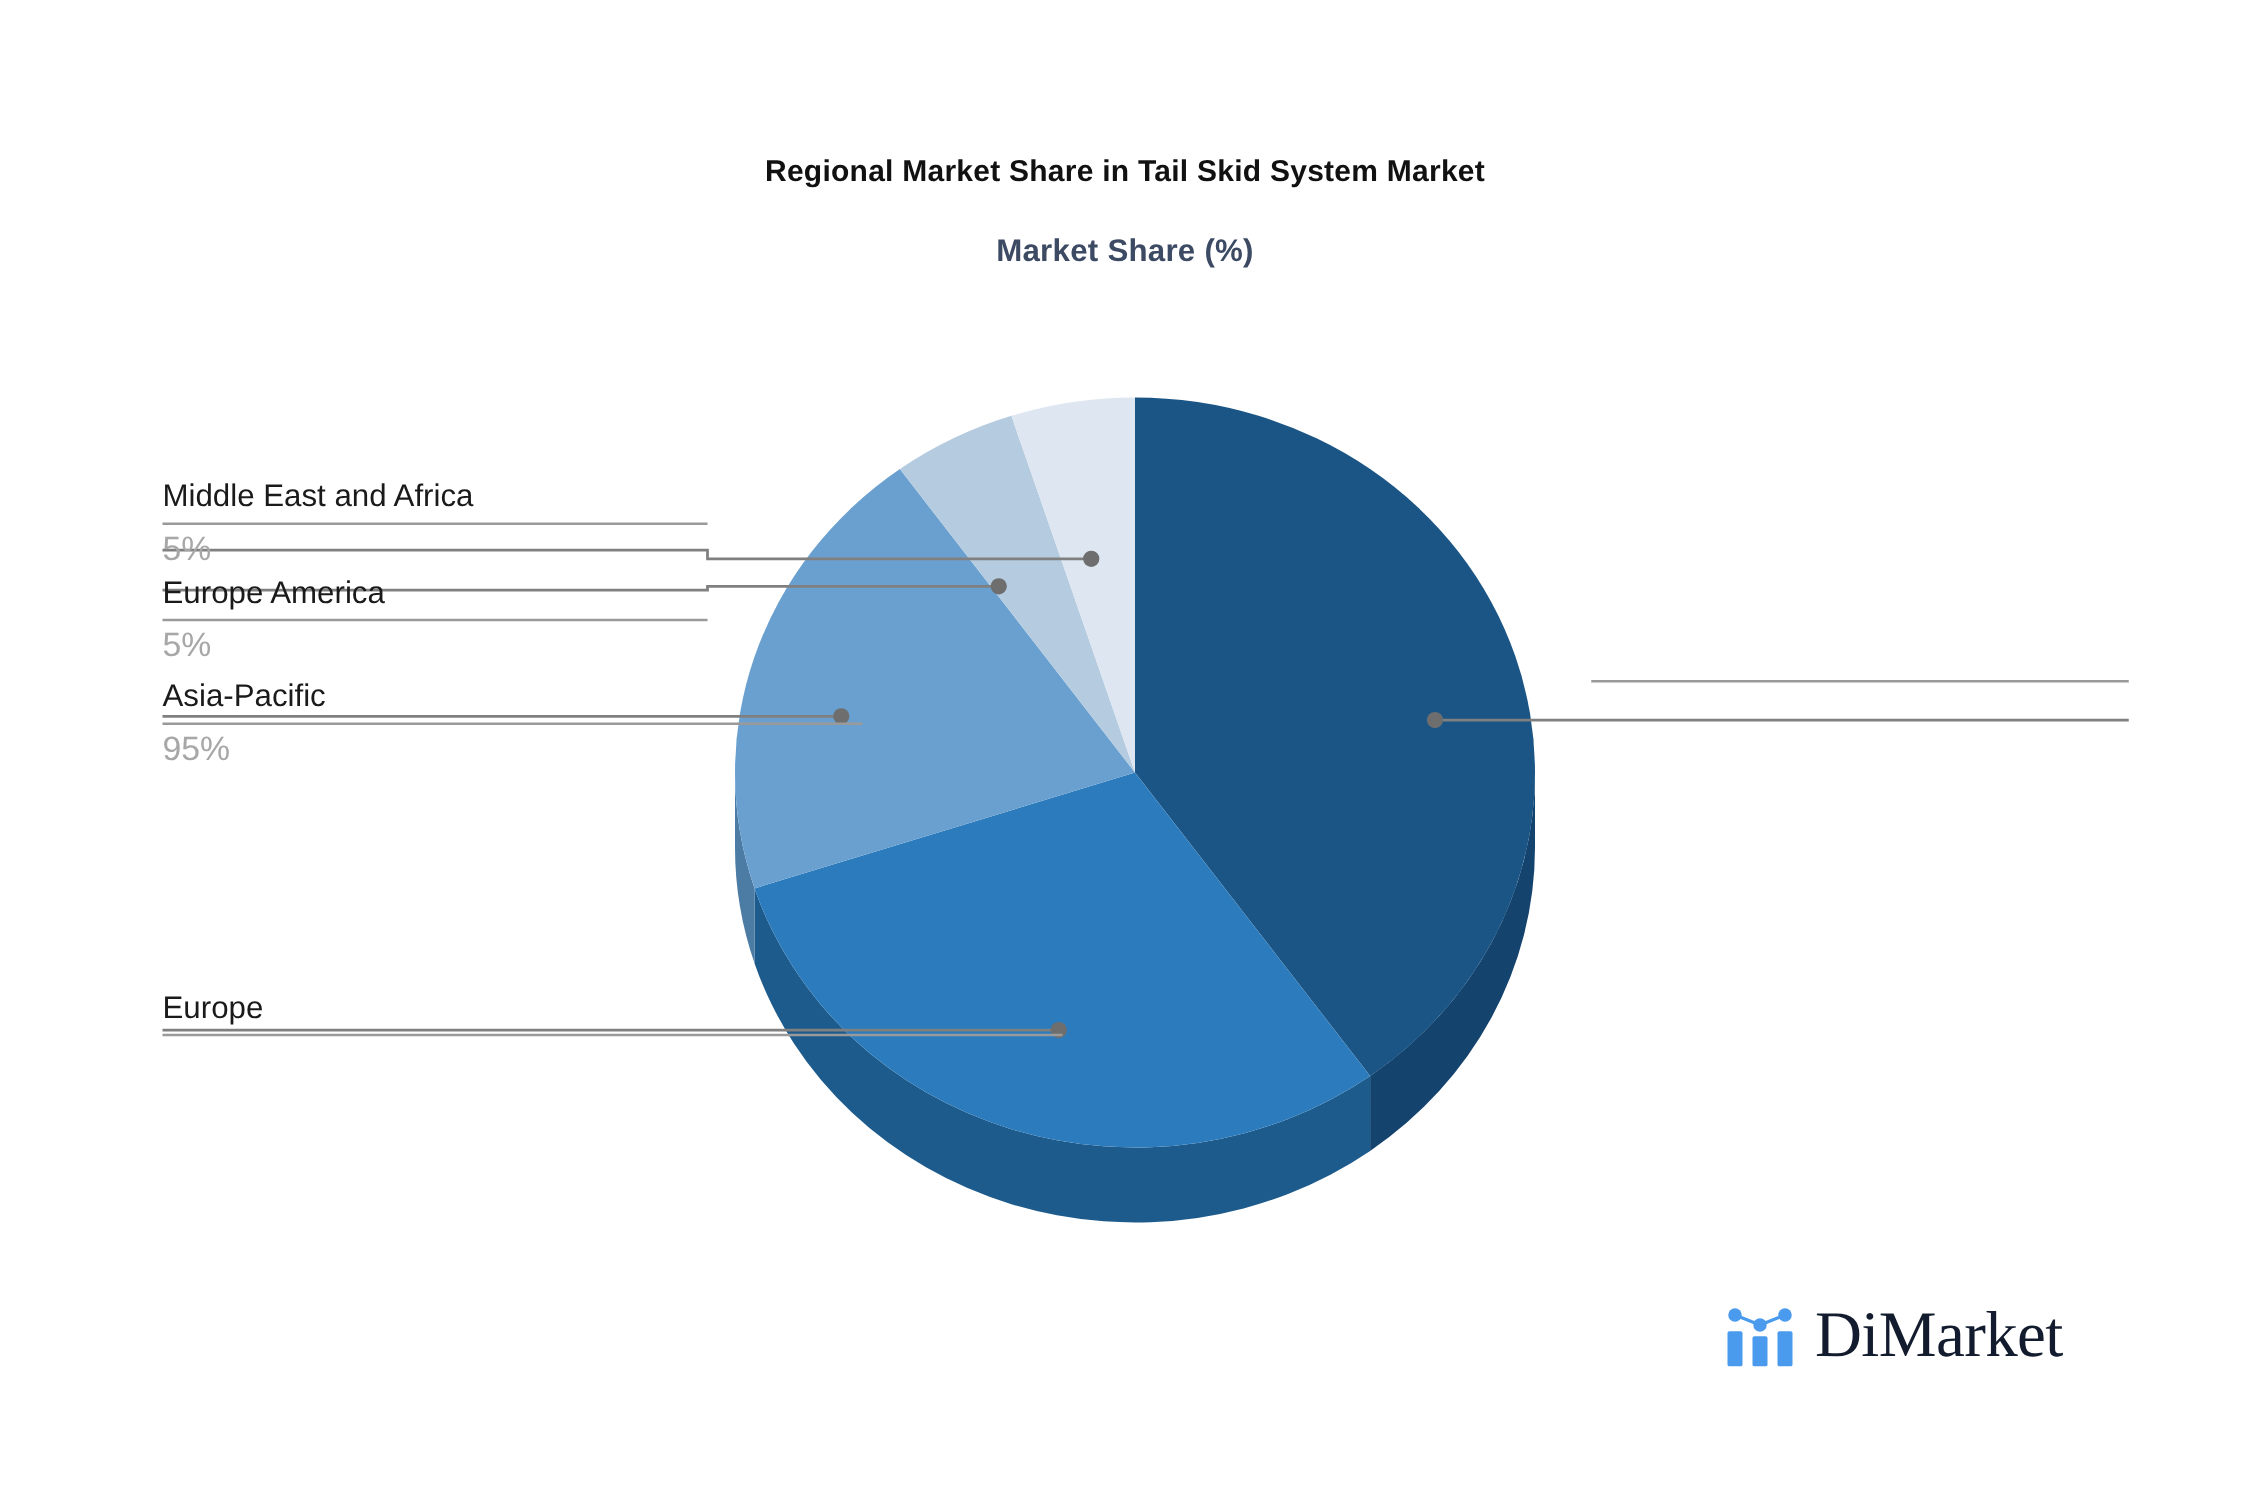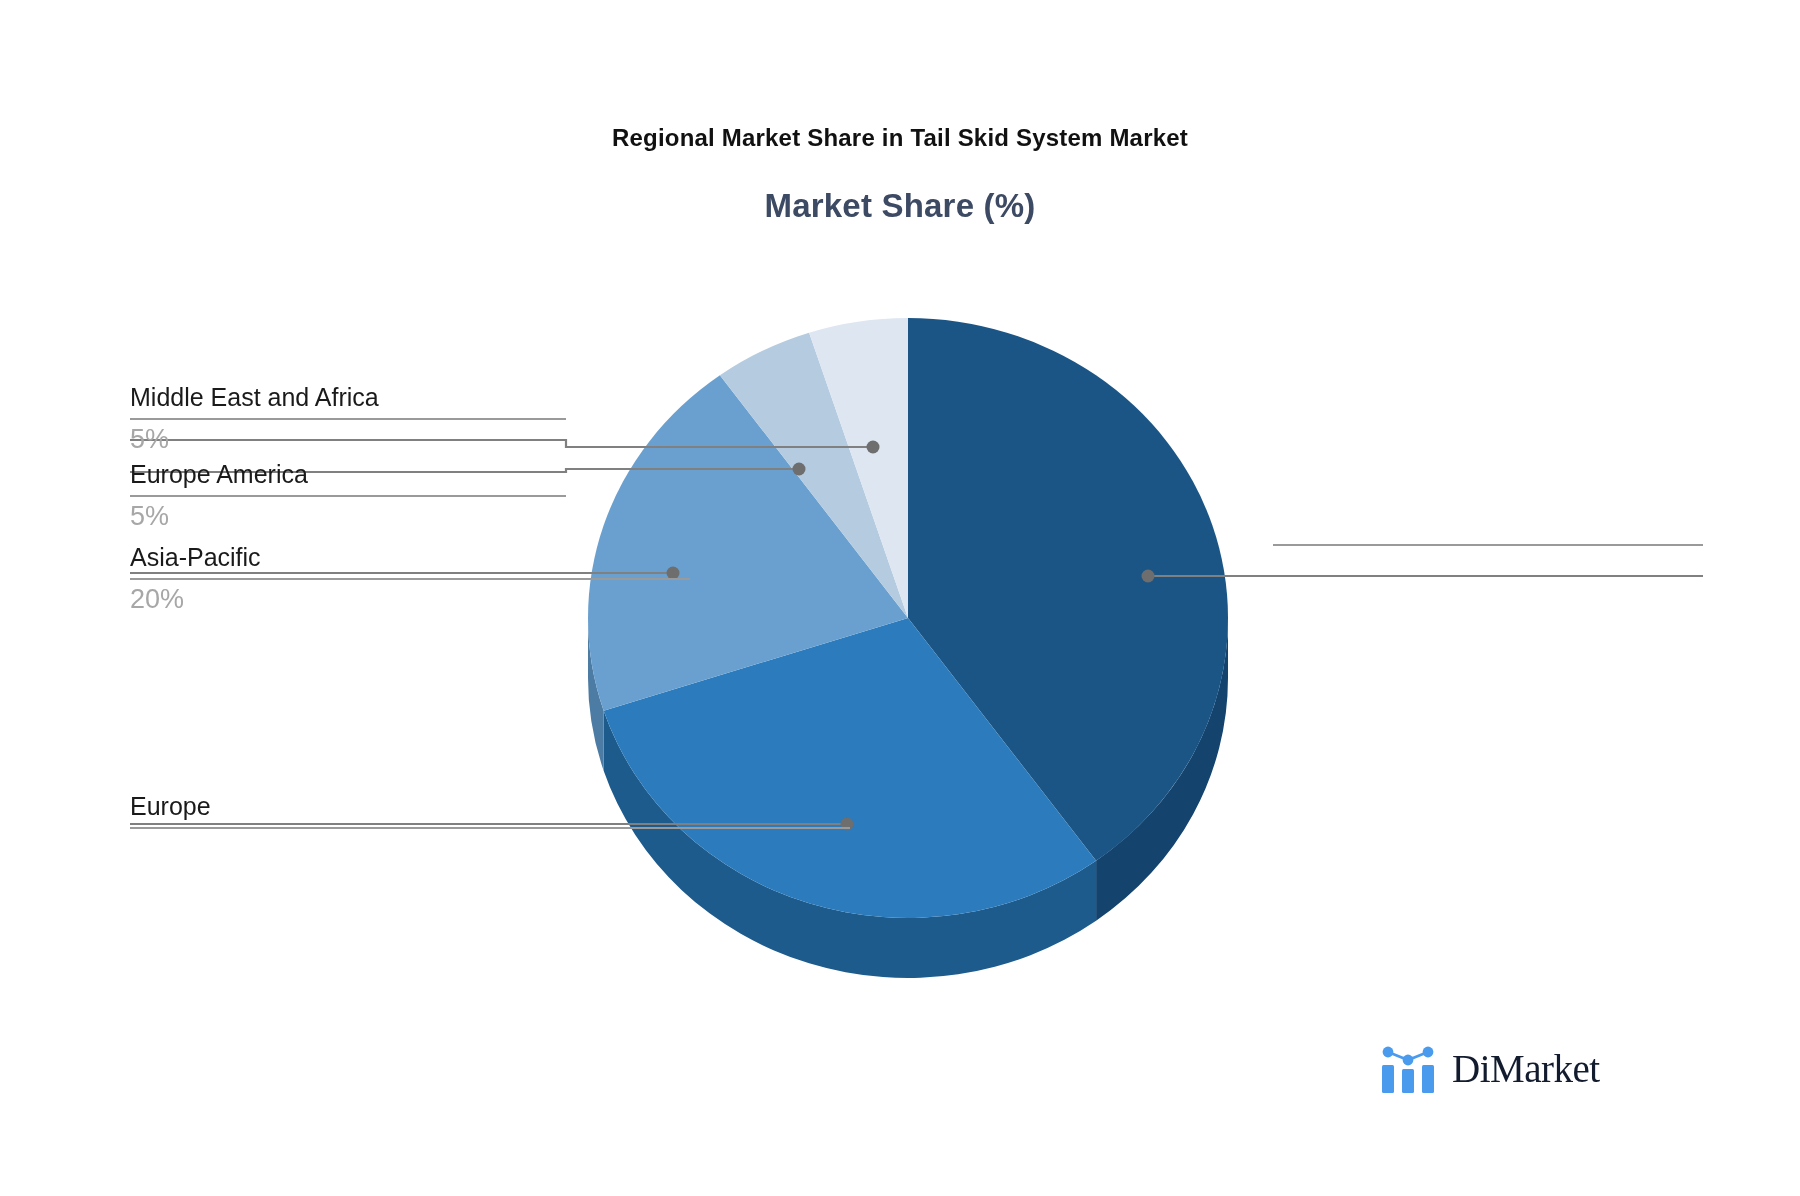--- a/index.html
+++ b/index.html
@@ -15,21 +15,21 @@
   
   .title{
     position:absolute;left:0;right:0;top:124px;
     text-align:center;
     font-size:24px;font-weight:bold;color:#111111;
     letter-spacing:.2px;
   }
   .subtitle{
     position:absolute;left:0;right:0;top:187px;
     text-align:center;
-    font-size:33px;font-weight:bold;color:#3d4a63;
+    font-size:25px;font-weight:bold;color:#3d4a63;
     letter-spacing:.2px;
   }
 
   
   .stage{position:absolute;left:0;top:0;width:1800px;height:1196px;}
   .pie-svg{position:absolute;left:0;top:0;}
 
   
   .callout{position:absolute;}
   .callout .name{
@@ -46,21 +46,21 @@
   .callout.left .name,.callout.left .pct{text-align:left;}
 
   
   .logo{
     position:absolute;left:1378px;top:1042px;
     display:flex;align-items:center;gap:14px;
   }
   .logo .mark{width:60px;height:52px;display:block;}
   .logo .word{
     font-family:"Liberation Serif", serif;
-    font-size:39px;color:#131c2e;line-height:54px;
+    font-size:52px;color:#131c2e;line-height:54px;
     letter-spacing:-0.5px;
   }
 </style>
 </head>
 <body>
 
 <div id="root">
 
   <div class="title">Regional Market Share in Tail Skid System Market</div>
   <div class="subtitle">Market Share (%)</div>
@@ -113,21 +113,21 @@
 
     <div class="callout left" style="left:130px; top:457px; width:436px;">
       <div class="name">Europe America</div>
       <div class="rule"></div>
       <div class="pct">5%</div>
     </div>
 
     <div class="callout left" style="left:130px; top:540px; width:560px;">
       <div class="name">Asia-Pacific</div>
       <div class="rule"></div>
-      <div class="pct">20%</div>
+      <div class="pct">95%</div>
     </div>
 
     <div class="callout left" style="left:130px; top:789px; width:720px;">
       <div class="name">Europe</div>
       <div class="rule"></div>
     </div>
 
     <div class="callout right" style="left:1273px; top:540px; width:430px;">
       <div class="rule"></div>
     </div>

